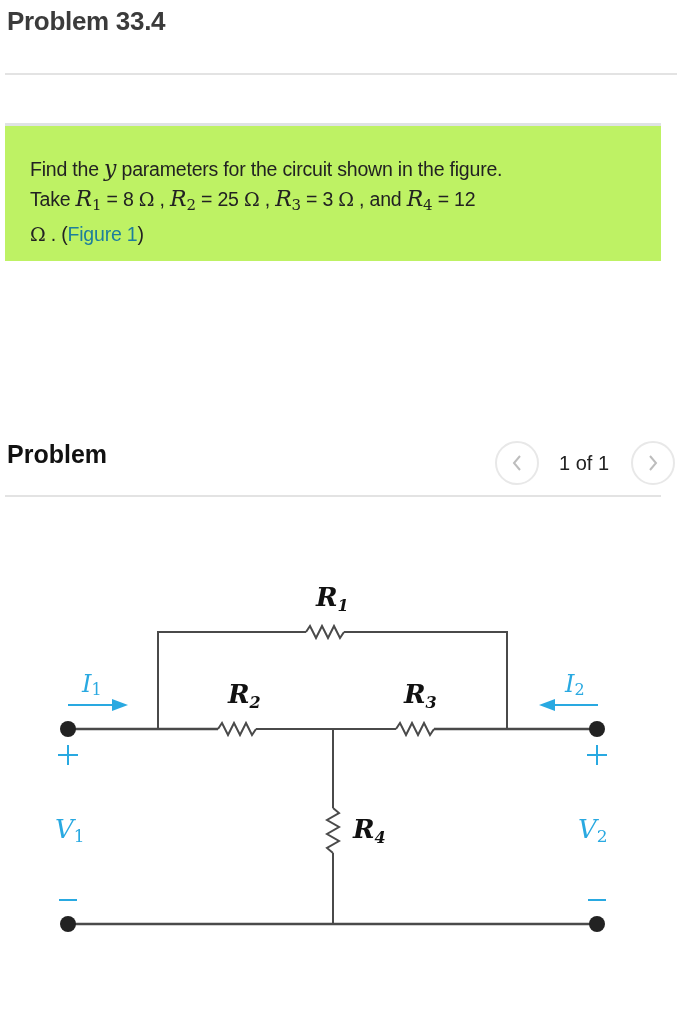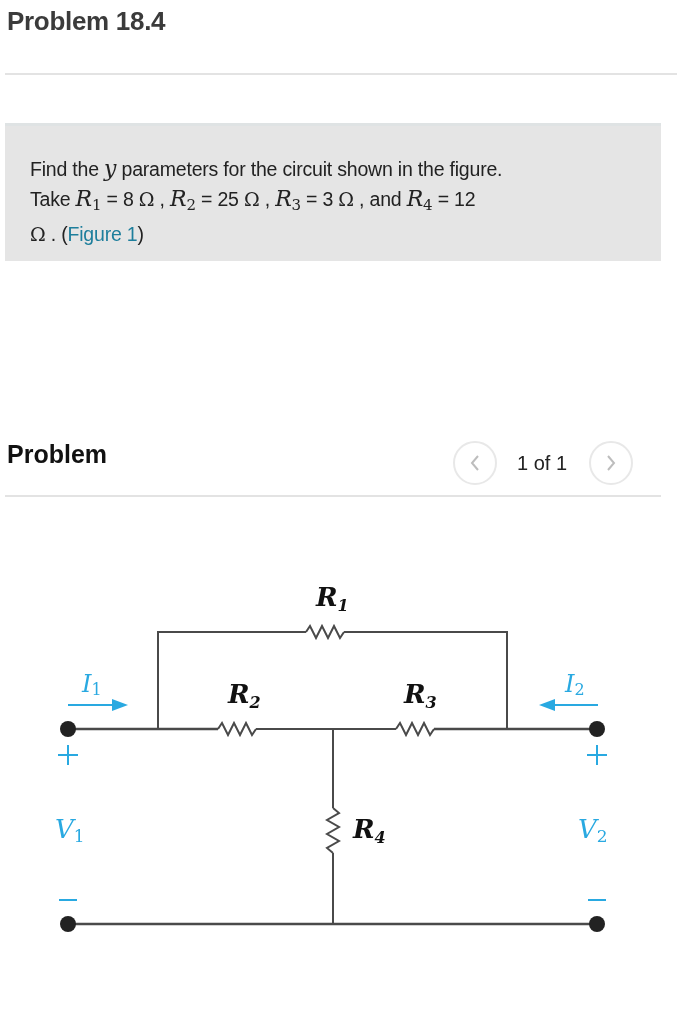--- a/index.html
+++ b/index.html
@@ -1,35 +1,35 @@
 <!DOCTYPE html>
 <html><head>
 <meta charset="utf-8">
 <style>
   html, body { margin:0; padding:0; background:#ffffff; }
   body { width:677px; height:1024px; position:relative; font-family:"Liberation Sans", sans-serif; color:#222; overflow:hidden; }
   .title { position:absolute; left:7px; top:6px; font-size:26px; font-weight:bold; color:#3b3b3b; letter-spacing:-0.3px; }
   .rule1 { position:absolute; left:5px; top:73px; width:672px; height:2px; background:#e3e3e3; }
-  .problem-box { position:absolute; left:5px; top:123px; width:656px; height:138px; background:#e5e5e5; border-top:3px solid #dfe3e4; box-sizing:border-box; }
+  .problem-box { position:absolute; left:5px; top:123px; width:656px; height:138px; background:#bef264; border-top:3px solid #dfe3e4; box-sizing:border-box; }
   .problem-text { position:absolute; left:25px; top:28px; width:620px; font-size:19.5px; line-height:29px; color:#222; letter-spacing:-0.2px; }
   .math { font-family:"DejaVu Serif", serif; font-style:italic; font-size:22px; }
   .sub { font-family:"DejaVu Serif", serif; font-style:normal; font-size:15px; vertical-align:-4px; }
   .omega { font-family:"DejaVu Serif", serif; font-size:19px; }
   .fig-link { color:#1d7e9c; cursor:pointer; }
   .figure-heading { position:absolute; left:7px; top:440px; font-size:25px; font-weight:bold; color:#111; }
-  .nav { position:absolute; left:453px; top:438px; height:50px; display:flex; align-items:center; }
+  .nav { position:absolute; left:495px; top:438px; height:50px; display:flex; align-items:center; }
   .nav-btn { width:44px; height:44px; border-radius:50%; border:2px solid #e8e8e8; box-sizing:border-box; display:flex; align-items:center; justify-content:center; color:#bdbdbd; font-size:22px; background:#fff; }
   .page-count { font-size:20px; color:#222; margin:0 22px 0 20px; }
   .rule2 { position:absolute; left:5px; top:495px; width:656px; height:2px; background:#e3e3e3; }
   .circuit { position:absolute; left:0; top:560px; width:677px; height:420px; }
 </style>
 </head>
 <body>
 
-<div class="title">Problem 18.4</div>
+<div class="title">Problem 33.4</div>
 <div class="rule1"></div>
 
 <div class="problem-box">
   <div class="problem-text">
     <span>Find the </span><span class="math">y</span><span> parameters for the circuit shown in the figure.</span><br>
     <span>Take </span><span class="math">R</span><span class="sub">1</span><span> = 8 </span><span class="omega">Ω</span><span> , </span><span class="math">R</span><span class="sub">2</span><span> = 25 </span><span class="omega">Ω</span><span> , </span><span class="math">R</span><span class="sub">3</span><span> = 3 </span><span class="omega">Ω</span><span> , and </span><span class="math">R</span><span class="sub">4</span><span> = 12</span><br>
     <span class="omega">Ω</span><span> . </span><span>(</span><span class="fig-link">Figure 1</span><span>)</span>
   </div>
 </div>
 

